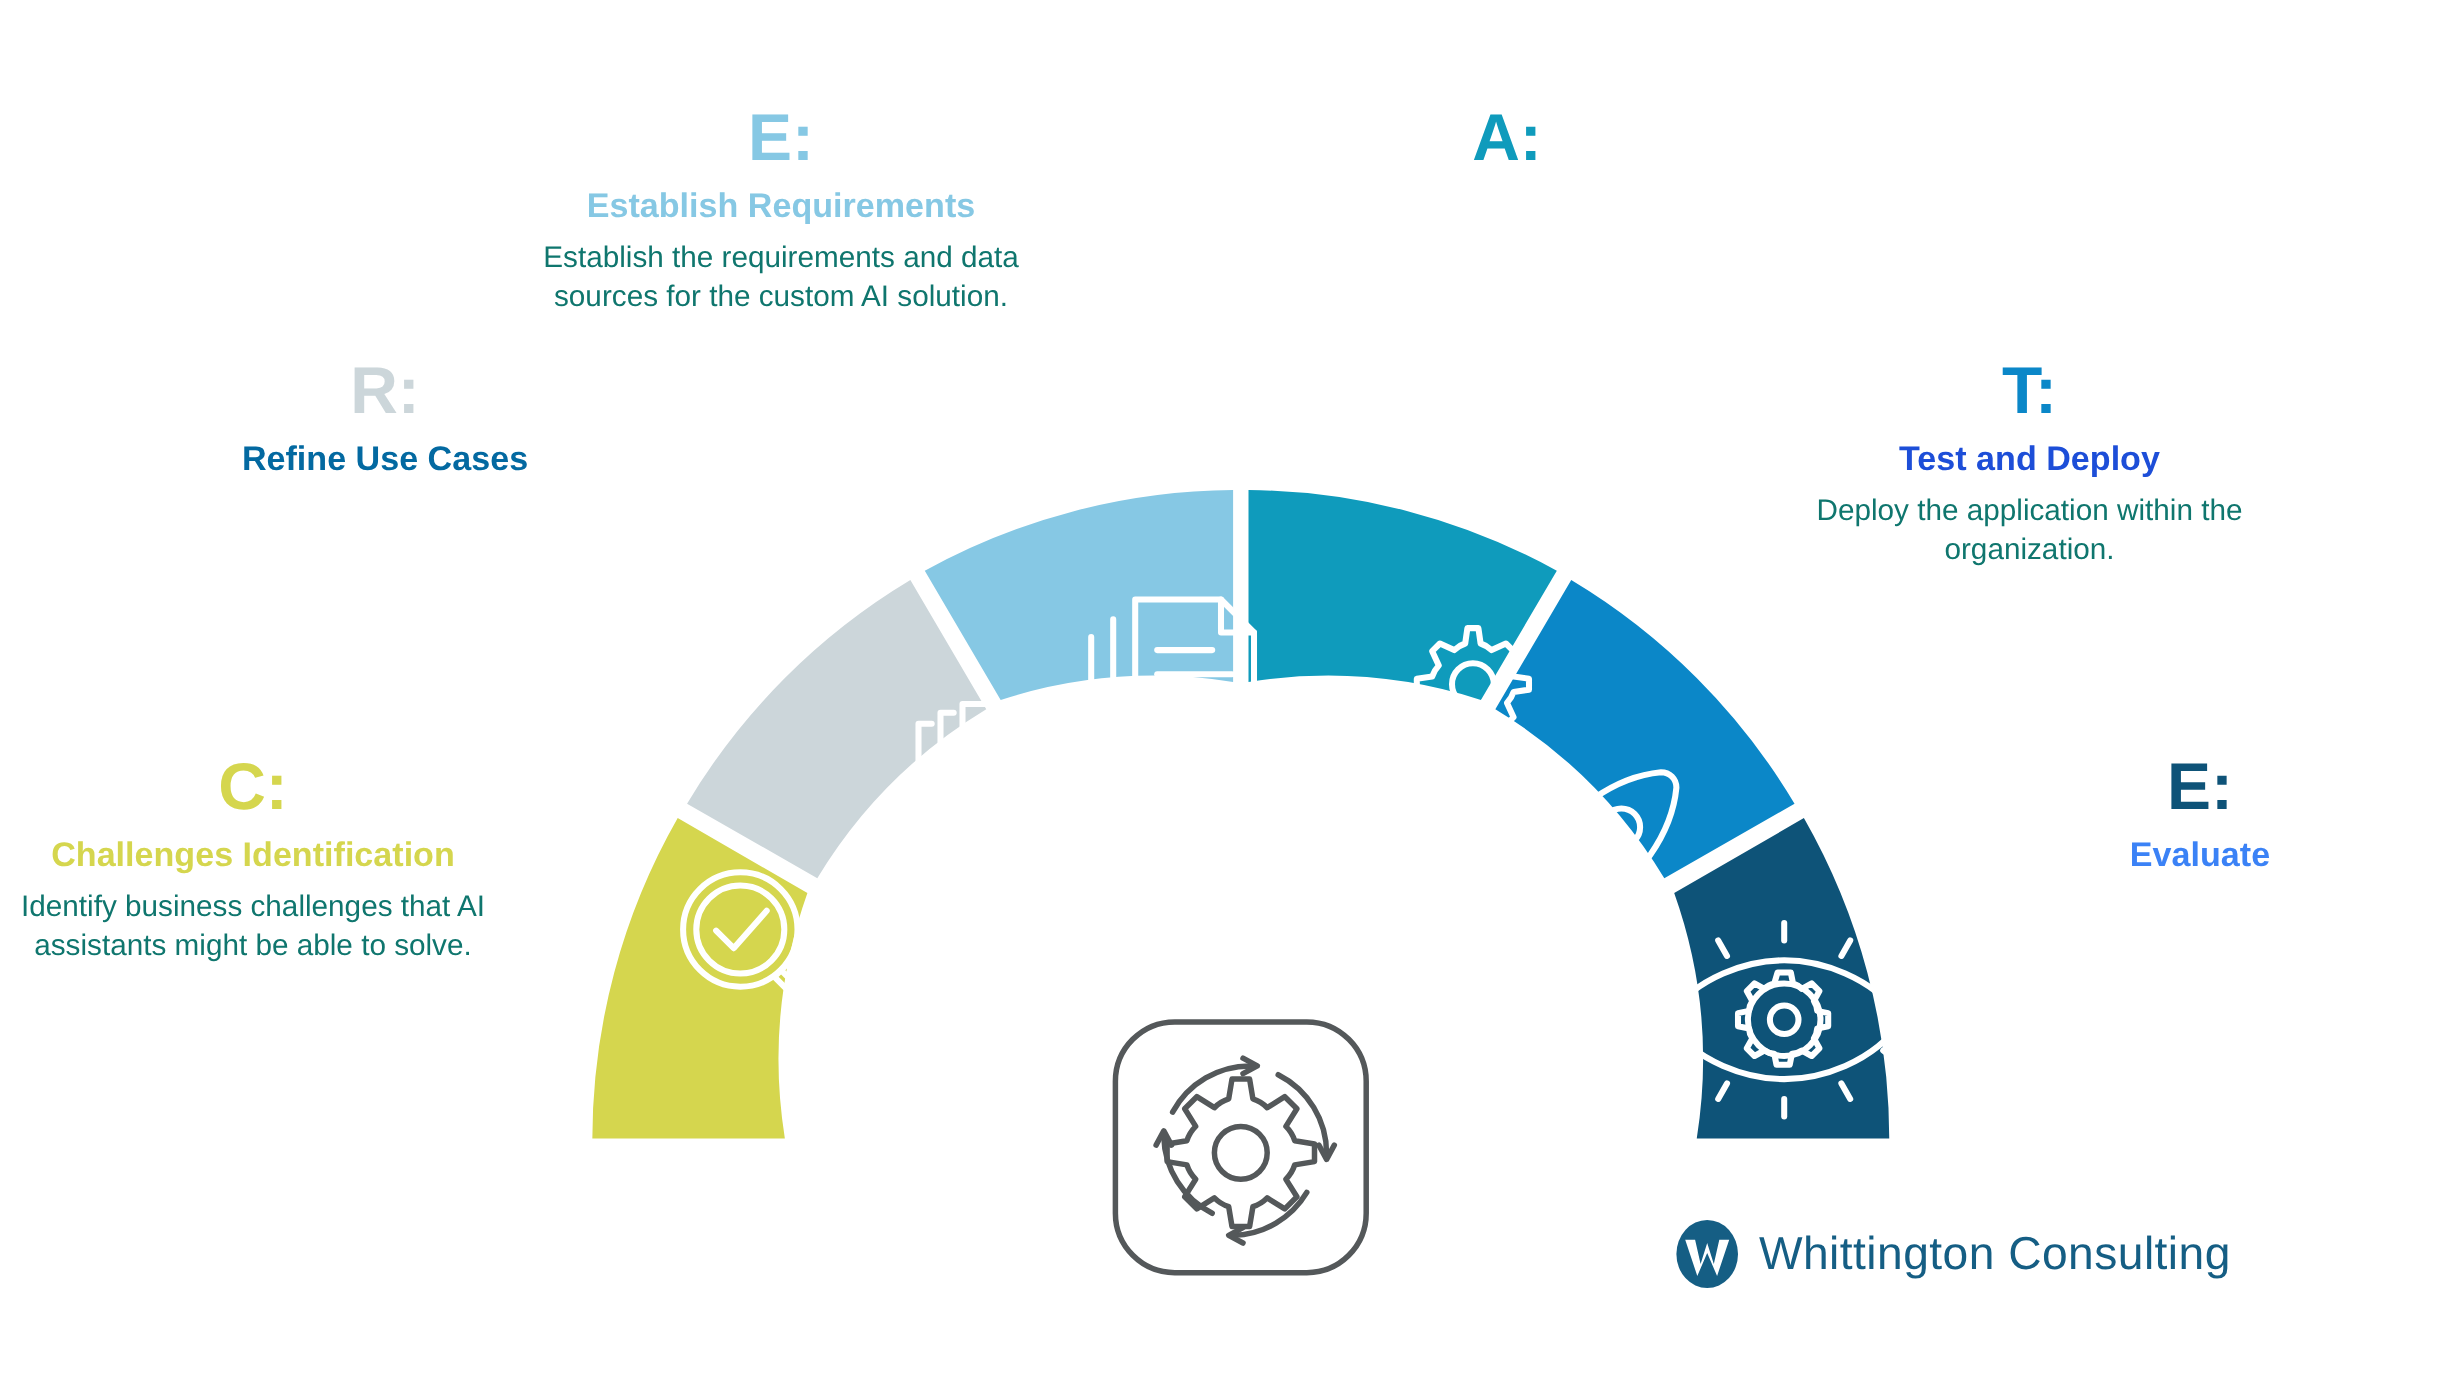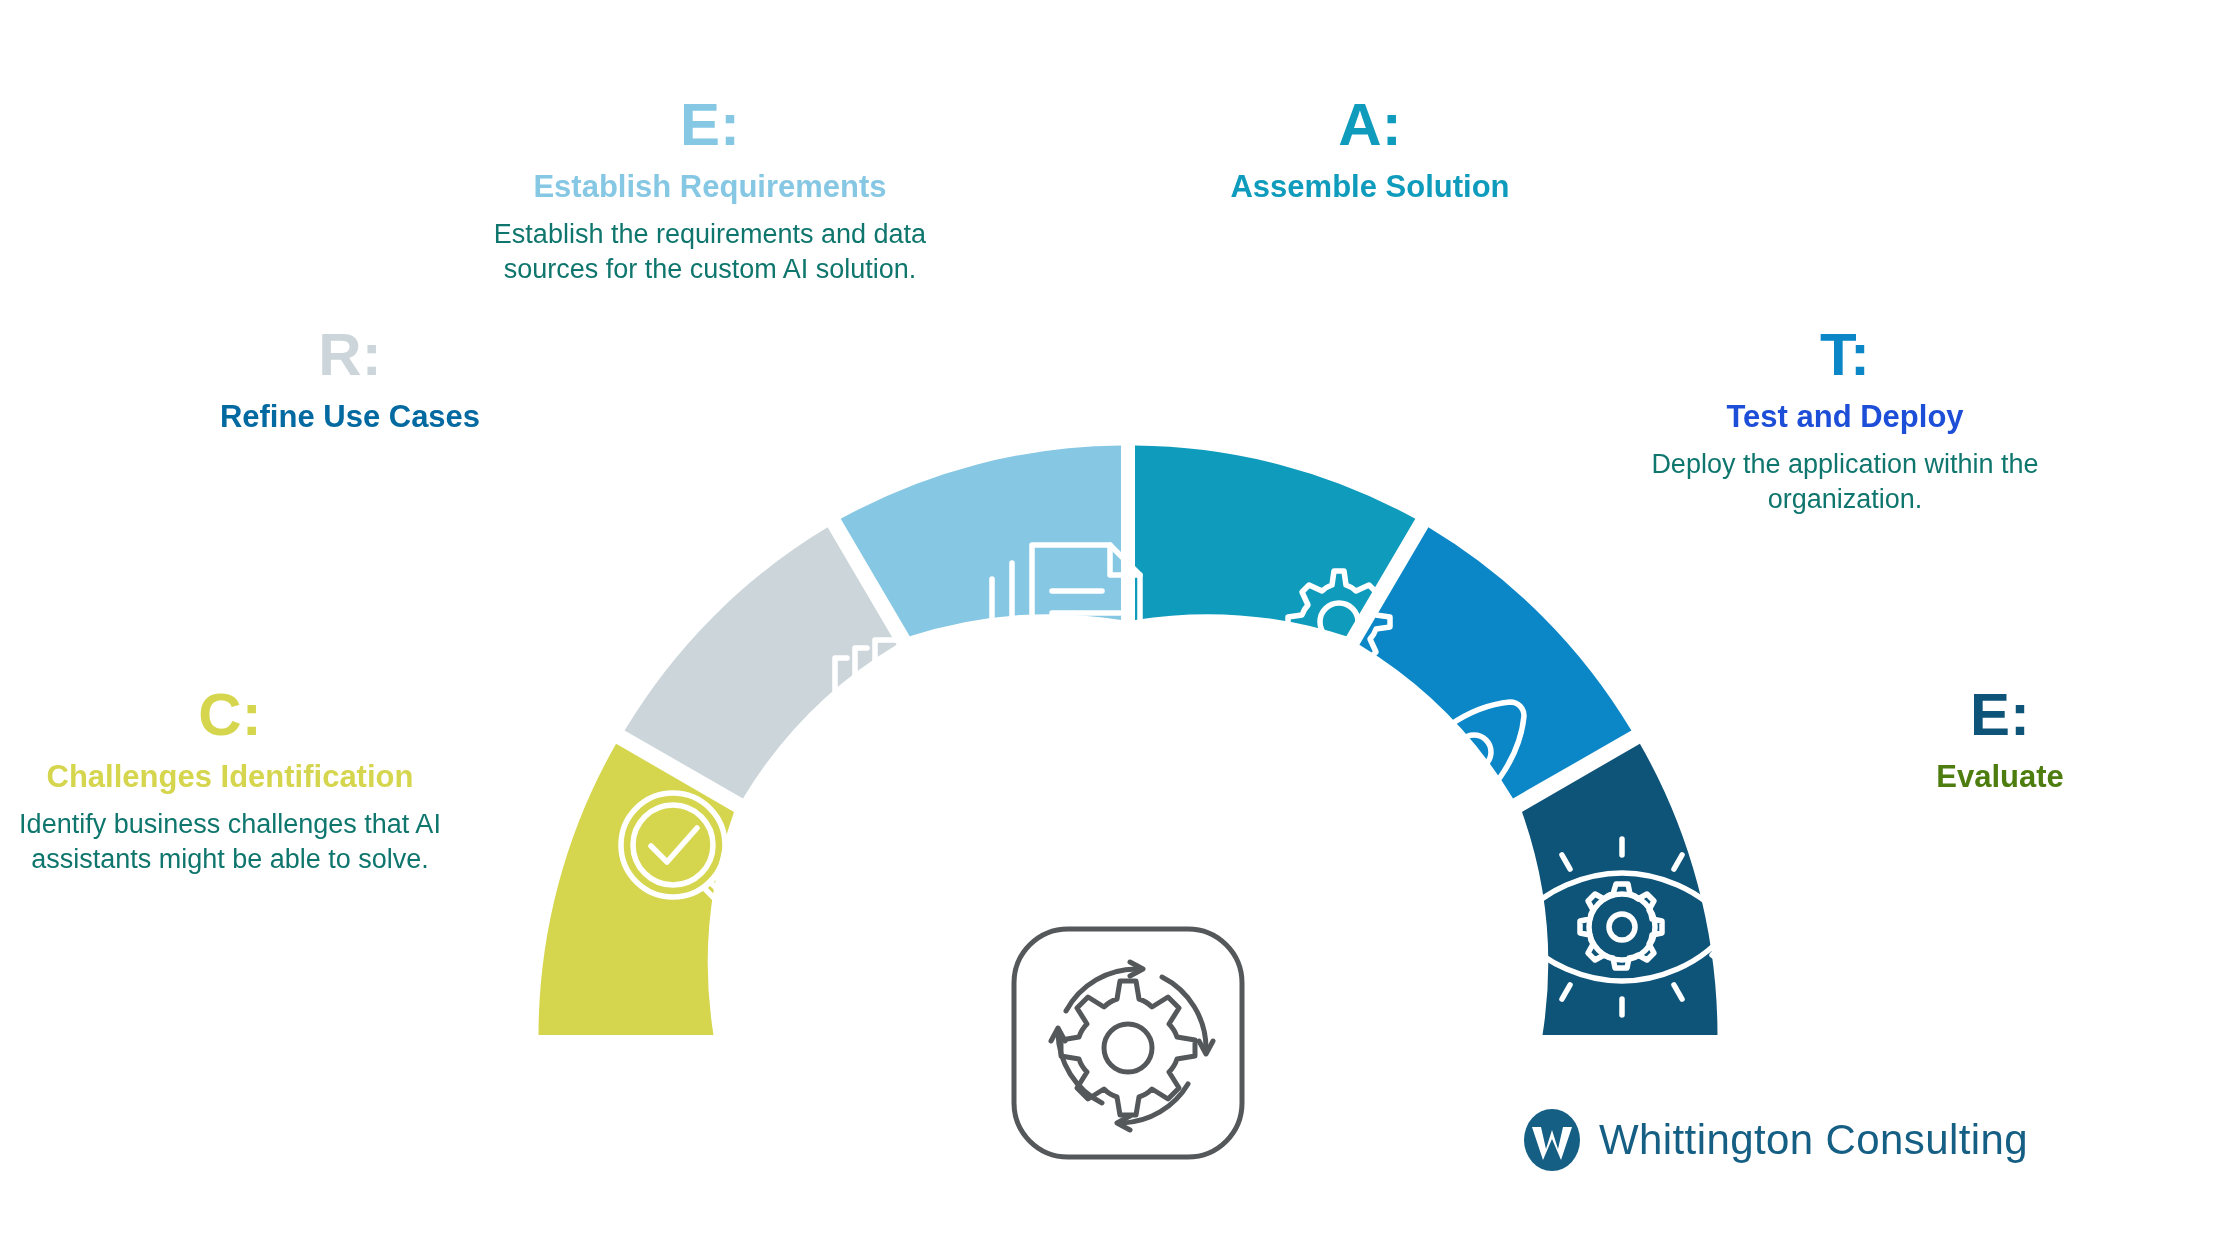--- a/index.html
+++ b/index.html
@@ -176,21 +176,20 @@
   </div>
 
   <div class="block b-e1">
     <div class="letter" style="color:#86c8e4">E:</div>
     <div class="title" style="color:#86c8e4">Establish Requirements</div>
     <div class="desc">Establish the requirements and data sources for the custom AI solution.</div>
   </div>
 
   <div class="block b-a">
     <div class="letter" style="color:#0f9bbc">A:</div>
-    <div class="title" style="color:#0f9bbc">Assemble Solution</div>
   </div>
 
   <div class="block b-r">
     <div class="letter" style="color:#ccd6da">R:</div>
     <div class="title" style="color:#0369a1">Refine Use Cases</div>
   </div>
 
   <div class="block b-t">
     <div class="letter" style="color:#0b87c8">T:</div>
     <div class="title" style="color:#1d4ed8">Test and Deploy</div>
@@ -198,21 +197,21 @@
   </div>
 
   <div class="block b-c">
     <div class="letter" style="color:#d5d64e">C:</div>
     <div class="title" style="color:#d5d64e">Challenges Identification</div>
     <div class="desc">Identify business challenges that AI assistants might be able to solve.</div>
   </div>
 
   <div class="block b-e2">
     <div class="letter" style="color:#0e5378">E:</div>
-    <div class="title" style="color:#4d7c0f">Evaluate</div>
+    <div class="title" style="color:#3b82f6">Evaluate</div>
   </div>
 
   <div class="logo">
     <svg class="logo-mark" viewBox="0 0 58 64" xmlns="http://www.w3.org/2000/svg">
       <ellipse cx="29" cy="32" rx="28" ry="31" fill="#155e84"></ellipse>
       <path d="M 9,19 L 18,19 L 23,41 L 29,22 L 35,41 L 40,19 L 49,19 L 38,52 L 29,31 L 20,52 Z" fill="#ffffff"></path>
     </svg>
     <div class="logo-text">Whittington Consulting</div>
   </div>
 

